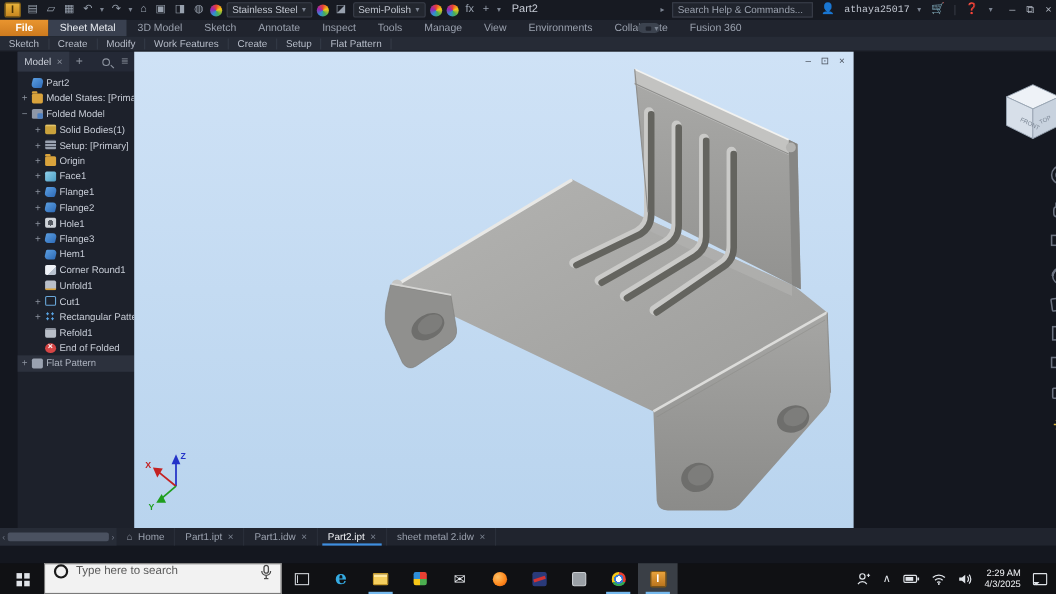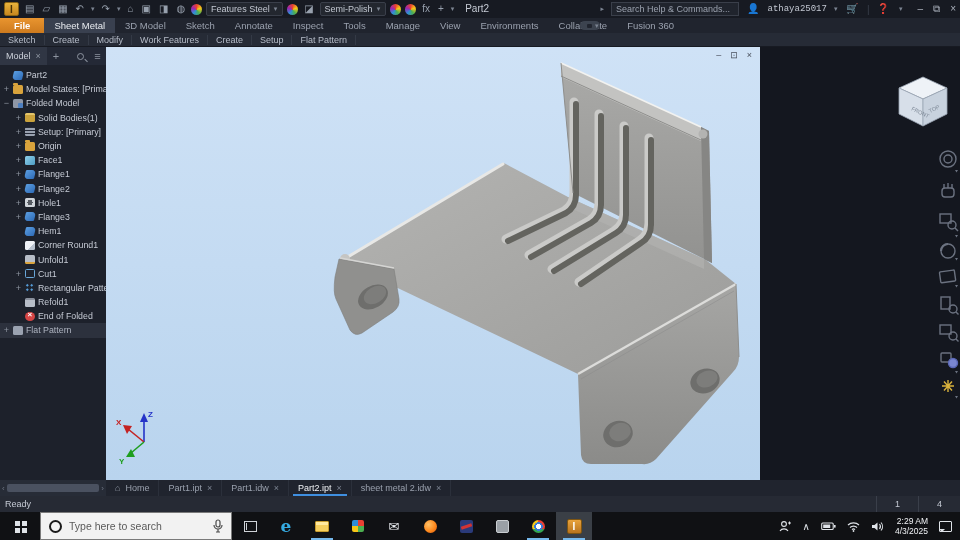--- a/index.html
+++ b/index.html
@@ -41,21 +41,21 @@
   .campill::after { content:""; position:absolute; left:7px; top:2.5px; width:5px; height:4px;
     background:#20242e; border-radius:1px; }
 
   
   #panelrow { position:absolute; left:0; top:33px; width:960px; height:14px;
     background:#262b36; display:flex; align-items:center; border-bottom:1px solid #171a22; }
   .panel-label { color:#b6bcc8; font-size:9px; padding:0 8px; border-right:1px solid #343a46;
     height:10px; line-height:10px; }
 
   
-  #main { position:absolute; left:0; top:47px; width:760px; height:433px; }
+  #main { position:absolute; left:16px; top:47px; width:760px; height:433px; }
 
   
   #browser { position:absolute; left:0; top:0; width:106px; height:433px; background:#1d212b; }
   #browser-header { height:18px; background:#242936; display:flex; align-items:center; }
   .btab { background:#303644; color:#ccd1da; font-size:9px; height:18px; display:flex;
     align-items:center; gap:5px; padding:0 6px; }
   .btab .x { color:#8d94a0; font-size:9px; }
   .bplus { color:#8d94a0; font-size:11px; padding:0 6px; }
   .mag { width:7px; height:7px; border:1.3px solid #8d94a0; border-radius:50%;
     position:relative; margin-left:12px; }
@@ -121,21 +121,21 @@
   #statusbar .cells { margin-left:auto; display:flex; height:16px; }
   #statusbar .cell { width:42px; border-left:1px solid #3a3f4a; display:flex;
     align-items:center; justify-content:center; }
 
   
   #taskbar { position:absolute; left:0; top:512px; width:960px; height:28px;
     background:#101114; display:flex; align-items:stretch; }
   #startbtn { width:40px; display:flex; align-items:center; justify-content:center; }
   .winlogo { width:5px; height:5px; background:#dfe3e8;
     box-shadow:7px 0 0 #dfe3e8, 0 7px 0 #dfe3e8, 7px 7px 0 #dfe3e8; margin:-6px 6px 0 0; }
-  #tsearch { width:192px; background:#f2f2f2; display:flex; align-items:center; gap:7px;
+  #tsearch { width:216px; background:#f2f2f2; display:flex; align-items:flex-start; gap:7px;
     padding:0 8px; color:#5a5a5a; font-size:10.5px; border:1px solid #7a7a7a; }
   #tsearch .ring { width:13px; height:13px; border:2px solid #1a1a1a; border-radius:50%; flex:none; }
   #tsearch .label { flex:1; }
   #apps { display:flex; align-items:stretch; }
   .tapp { width:36px; display:flex; align-items:center; justify-content:center; position:relative; }
   .tapp[data-open="true"]::after { content:""; position:absolute; left:7px; right:7px; bottom:0;
     height:2px; background:#76b9ed; }
   .tapp[data-active="true"] { background:#3a3f46; }
   .ai { width:14px; height:14px; display:flex; align-items:center; justify-content:center; }
   .ai-taskview { border:1.4px solid #cfd3d8; width:13px; height:11px;
@@ -181,21 +181,21 @@
     <span class="qicon">↶</span>
       <span class="caret">▾</span>
     <span class="qicon">↷</span>
       <span class="caret">▾</span>
     <span class="qicon">⌂</span>
     <span class="qicon">▣</span>
     <span class="qicon">◨</span>
     <span class="qicon">◍</span>
     <span class="wheel"></span>
     <div class="tb-select">
-      <span>Features Steel</span>
+      <span>Stainless Steel</span>
       <span class="caret">▾</span>
     </div>
     <span class="wheel"></span>
     <span class="qicon">◪</span>
     <div class="tb-select">
       <span>Semi-Polish</span>
       <span class="caret">▾</span>
     </div>
     <span class="wheel"></span>
     <span class="wheel"></span>
@@ -591,27 +591,20 @@
           <span class="x">×</span>
         </div>
 
         <div class="dtab" data-active="false">
           <span>sheet metal 2.idw</span>
           <span class="x">×</span>
         </div>
       </div>
   </div>
 
-  <div id="statusbar">
-    <span class="left">Ready</span>
-    <div class="cells">
-      <div class="cell">1</div>
-      <div class="cell">4</div>
-    </div>
-  </div>
 
   <div id="taskbar">
     <div id="startbtn">
         <div class="winlogo"></div>
       </div>
     <div id="tsearch">
       <span class="ring"></span>
       <span class="label">Type here to search</span>
       <svg width="10" height="14" viewBox="0 0 10 14">
         <rect x="3" y="1" width="4" height="7" rx="2" fill="none" stroke="#4a4a4a" stroke-width="1.2"></rect>

